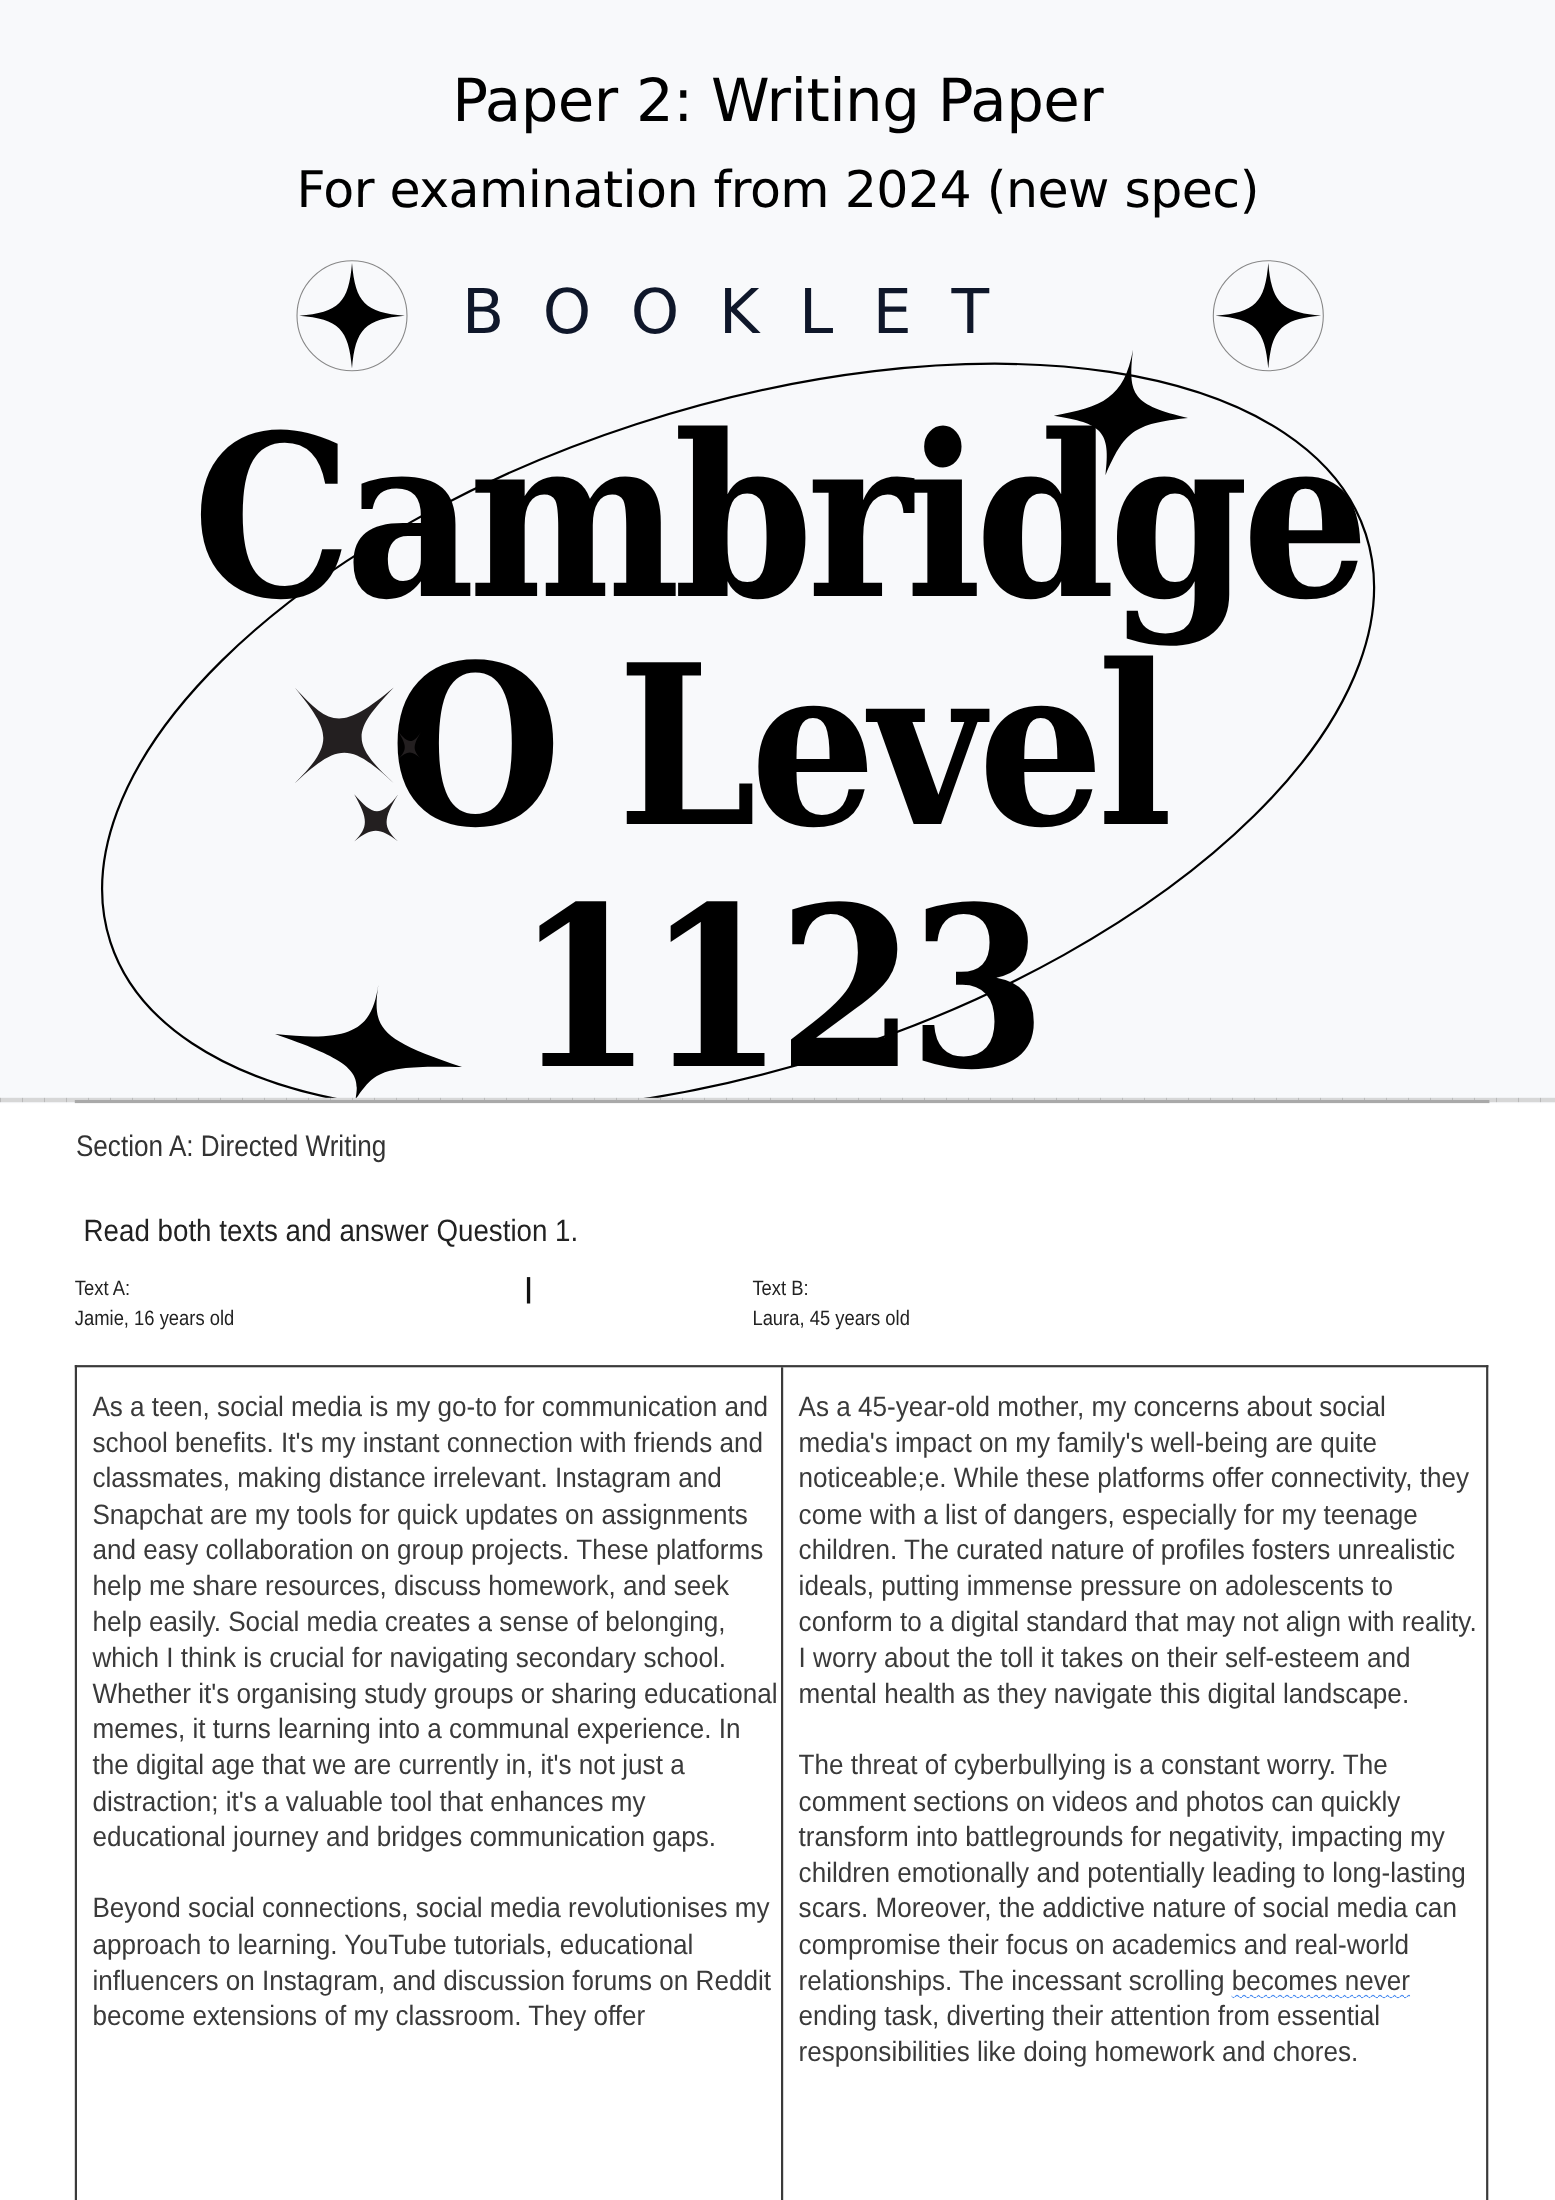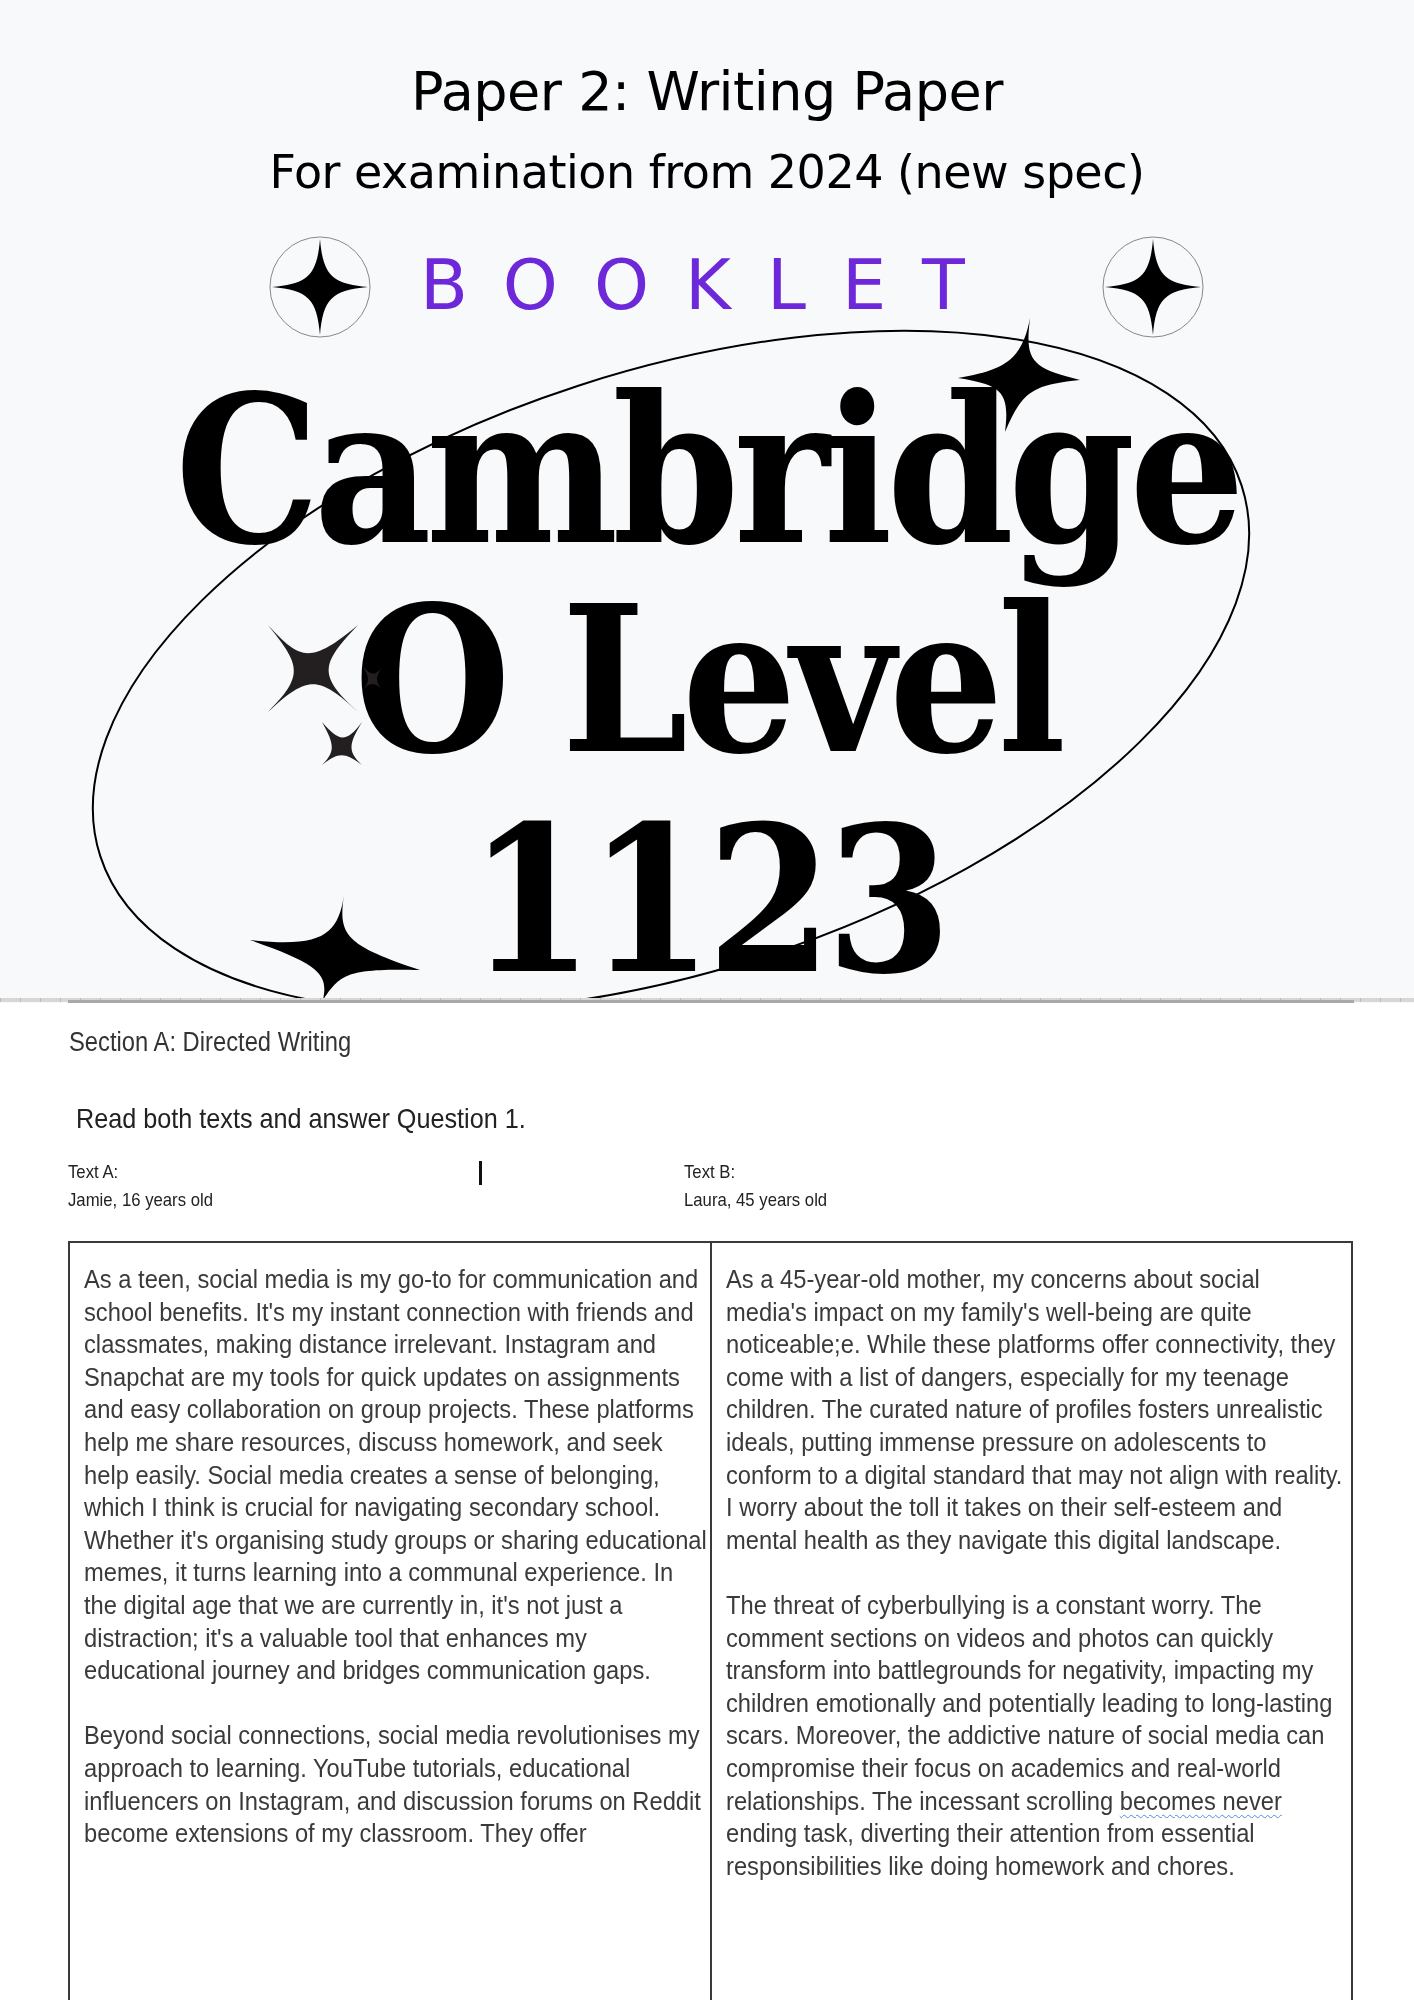--- a/index.html
+++ b/index.html
@@ -15,22 +15,22 @@
     }
     .cover-line {
       position: absolute; left: 0; width: 1414px; text-align: center;
       font-family: "DejaVu Sans", sans-serif; color: #000; white-space: nowrap;
       letter-spacing: -0.5px;
     }
     .cover-line.l1 { top: 60px; font-size: 54px; }
     .cover-line.l2 { top: 145px; font-size: 46px; }
     .booklet {
       position: absolute; left: 420px; top: 235px; width: 640px; height: 100px;
-      font-family: "DejaVu Sans", sans-serif; font-size: 70px; line-height: 100px;
-      letter-spacing: 36px; color: #6d28d9; white-space: nowrap;
+      font-family: "DejaVu Sans", sans-serif; font-size: 56px; line-height: 100px;
+      letter-spacing: 36px; color: #0f172a; white-space: nowrap;
     }
     .badge-star { position: absolute; width: 104px; height: 104px; }
     .deco { position: absolute; left: 0; top: 0; width: 1414px; height: 1002px; pointer-events: none; }
     .big-title {
       position: absolute; left: 0; width: 1414px; text-align: center;
       font-family: "DejaVu Serif", serif; font-weight: bold; color: #000;
       white-space: nowrap; letter-spacing: -6px;
     }
     .big-title.t1 { top: 370px; font-size: 182px; line-height: 200px; transform: scaleY(1.12); }
     .big-title.t2 { top: 580px; font-size: 180px; line-height: 200px; transform: scaleY(1.12); }

